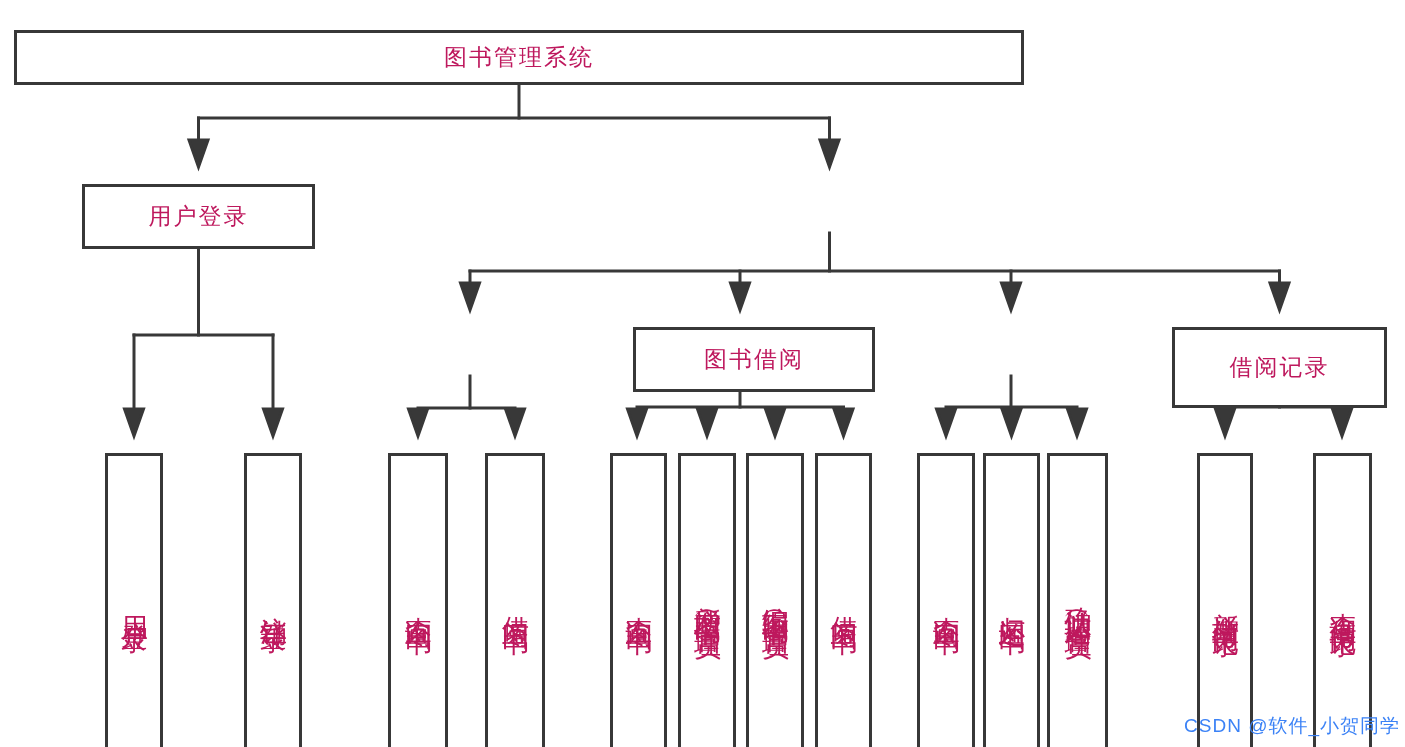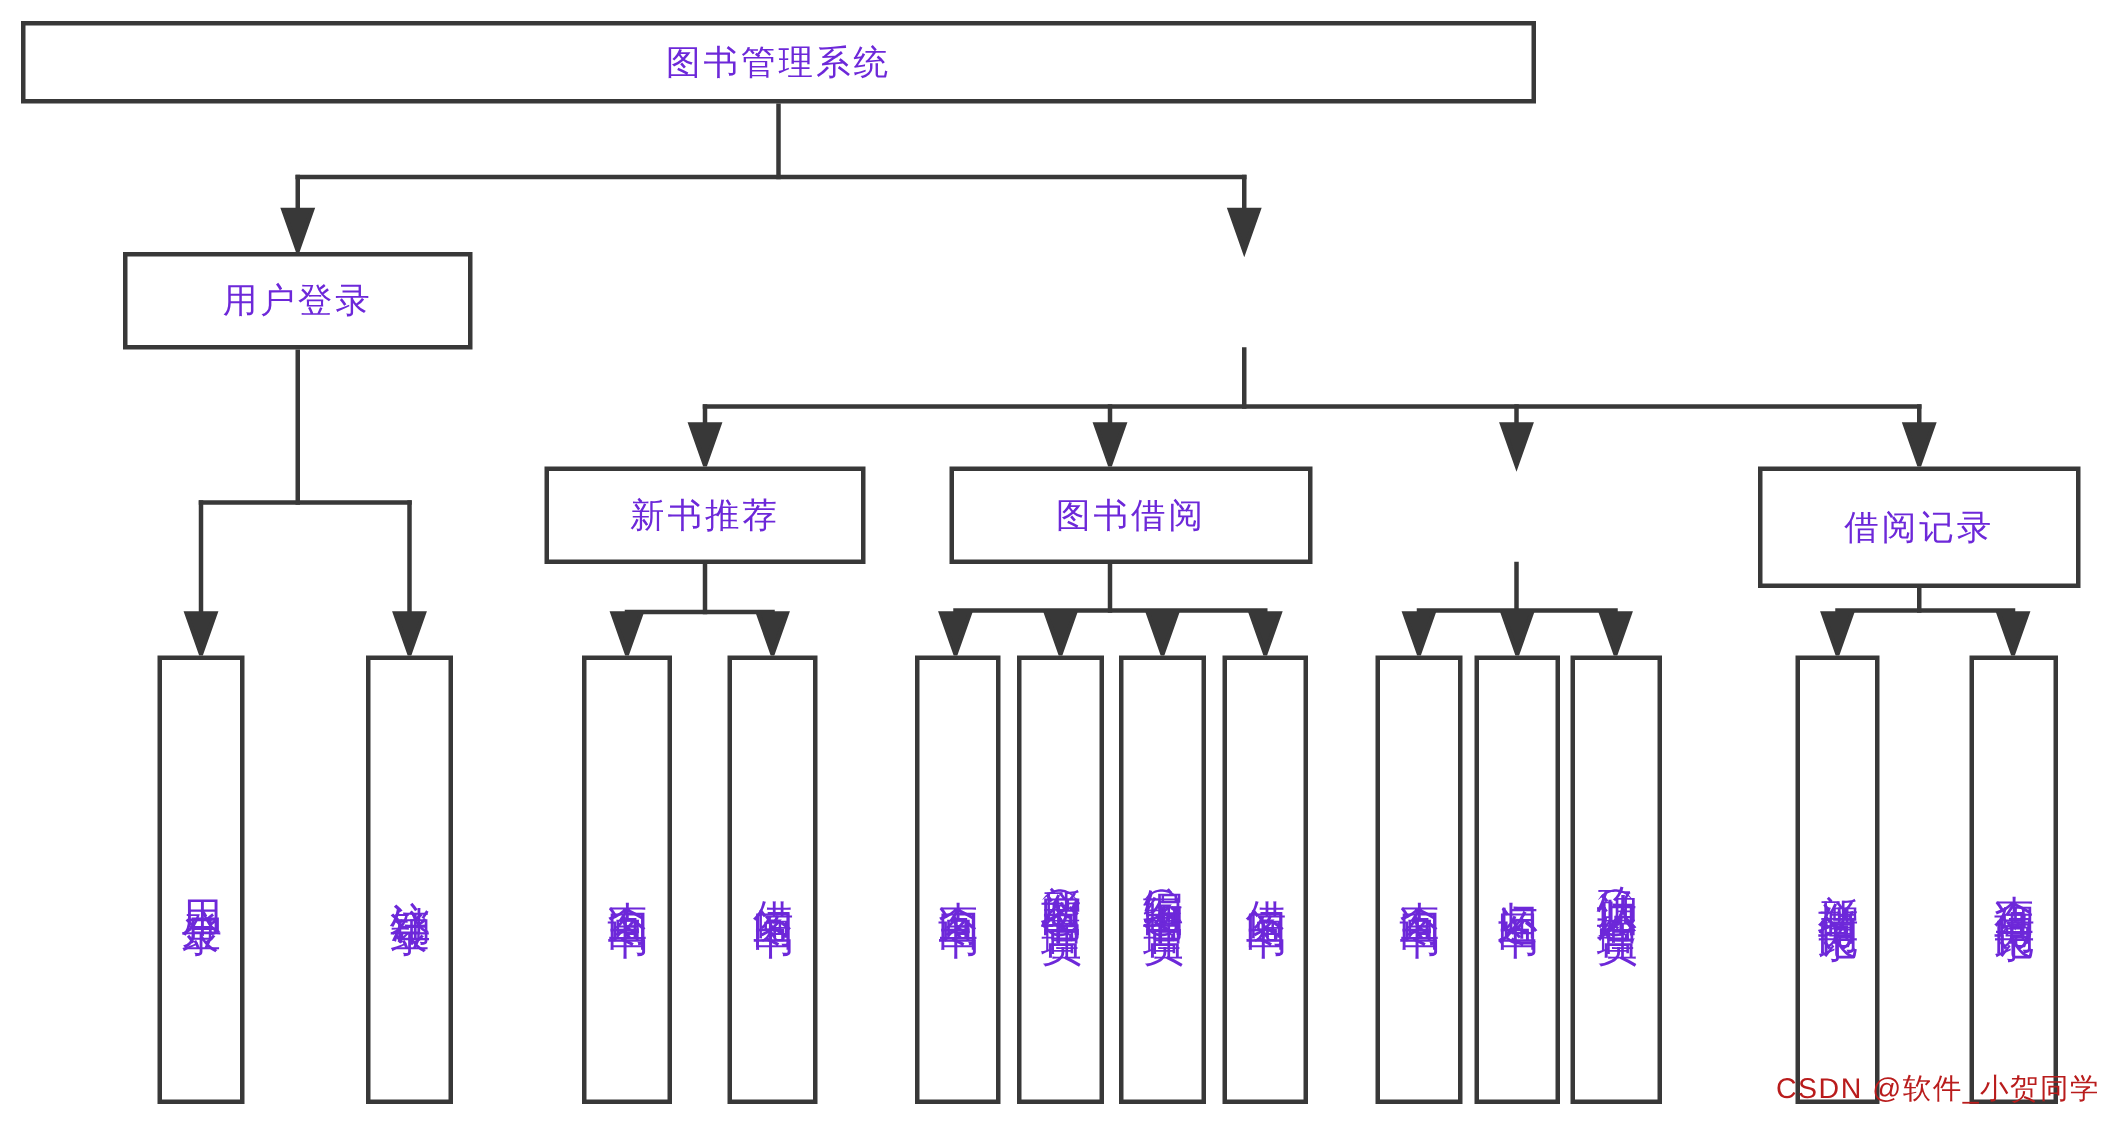--- a/index.html
+++ b/index.html
@@ -9,44 +9,45 @@
     background:#ffffff;
     font-family:"Liberation Sans","DejaVu Sans",sans-serif;
     overflow:hidden;
   }
   #connectors{position:absolute;left:0;top:0;z-index:1;}
   .node{
     position:absolute;
     box-sizing:border-box;
     background:#ffffff;
     border:3px solid #383838;
-    color:#6d28d9;
+    color:#be185d;
     display:flex;
     align-items:center;
     justify-content:center;
     z-index:2;
+    margin-top:16px;
   }
   .node-h{
     font-size:23px;
     letter-spacing:2px;
     white-space:nowrap;
   }
   .node-v{
     writing-mode:vertical-rl;
     text-orientation:mixed;
     font-size:27px;
     letter-spacing:4px;
     line-height:1.0;
   }
   #watermark{
     position:absolute;
     left:1150px;top:713px;width:250px;
     text-align:right;
     font-size:19px;
-    color:#b91c1c;
+    color:#3b82f6;
     letter-spacing:1px;
     z-index:3;
     white-space:nowrap;
   }
 </style>
 </head>
 <body>
 
 <div id="stage">
 
@@ -114,21 +115,20 @@
         <polygon points="1215.5,409 1234.5,409 1225,436"></polygon>
         <polygon points="1332.5,409 1351.5,409 1342,436"></polygon>
       </g>
     </g>
   </svg>
 
   <div class="node node-h" style="left:14px;top:14px;width:1010px;height:55px">图书管理系统</div>
 
   <div class="node node-h" style="left:82px;top:168px;width:233px;height:65px">用户登录</div>
 
-  <div class="node node-h" style="left:363px;top:311px;width:214px;height:65px">新书推荐</div>
   <div class="node node-h" style="left:633px;top:311px;width:242px;height:65px">图书借阅</div>
   <div class="node node-h" style="left:1172px;top:311px;width:215px;height:81px">借阅记录</div>
 
   <div class="node node-v" style="left:105px;top:437px;width:58px;height:299px">用户登录</div>
   <div class="node node-v" style="left:244px;top:437px;width:58px;height:299px">注销登录</div>
 
   <div class="node node-v" style="left:388px;top:437px;width:60px;height:299px">查询图书</div>
   <div class="node node-v" style="left:485px;top:437px;width:60px;height:299px">借阅图书</div>
 
   <div class="node node-v" style="left:610px;top:437px;width:57px;height:299px">查询图书</div>

